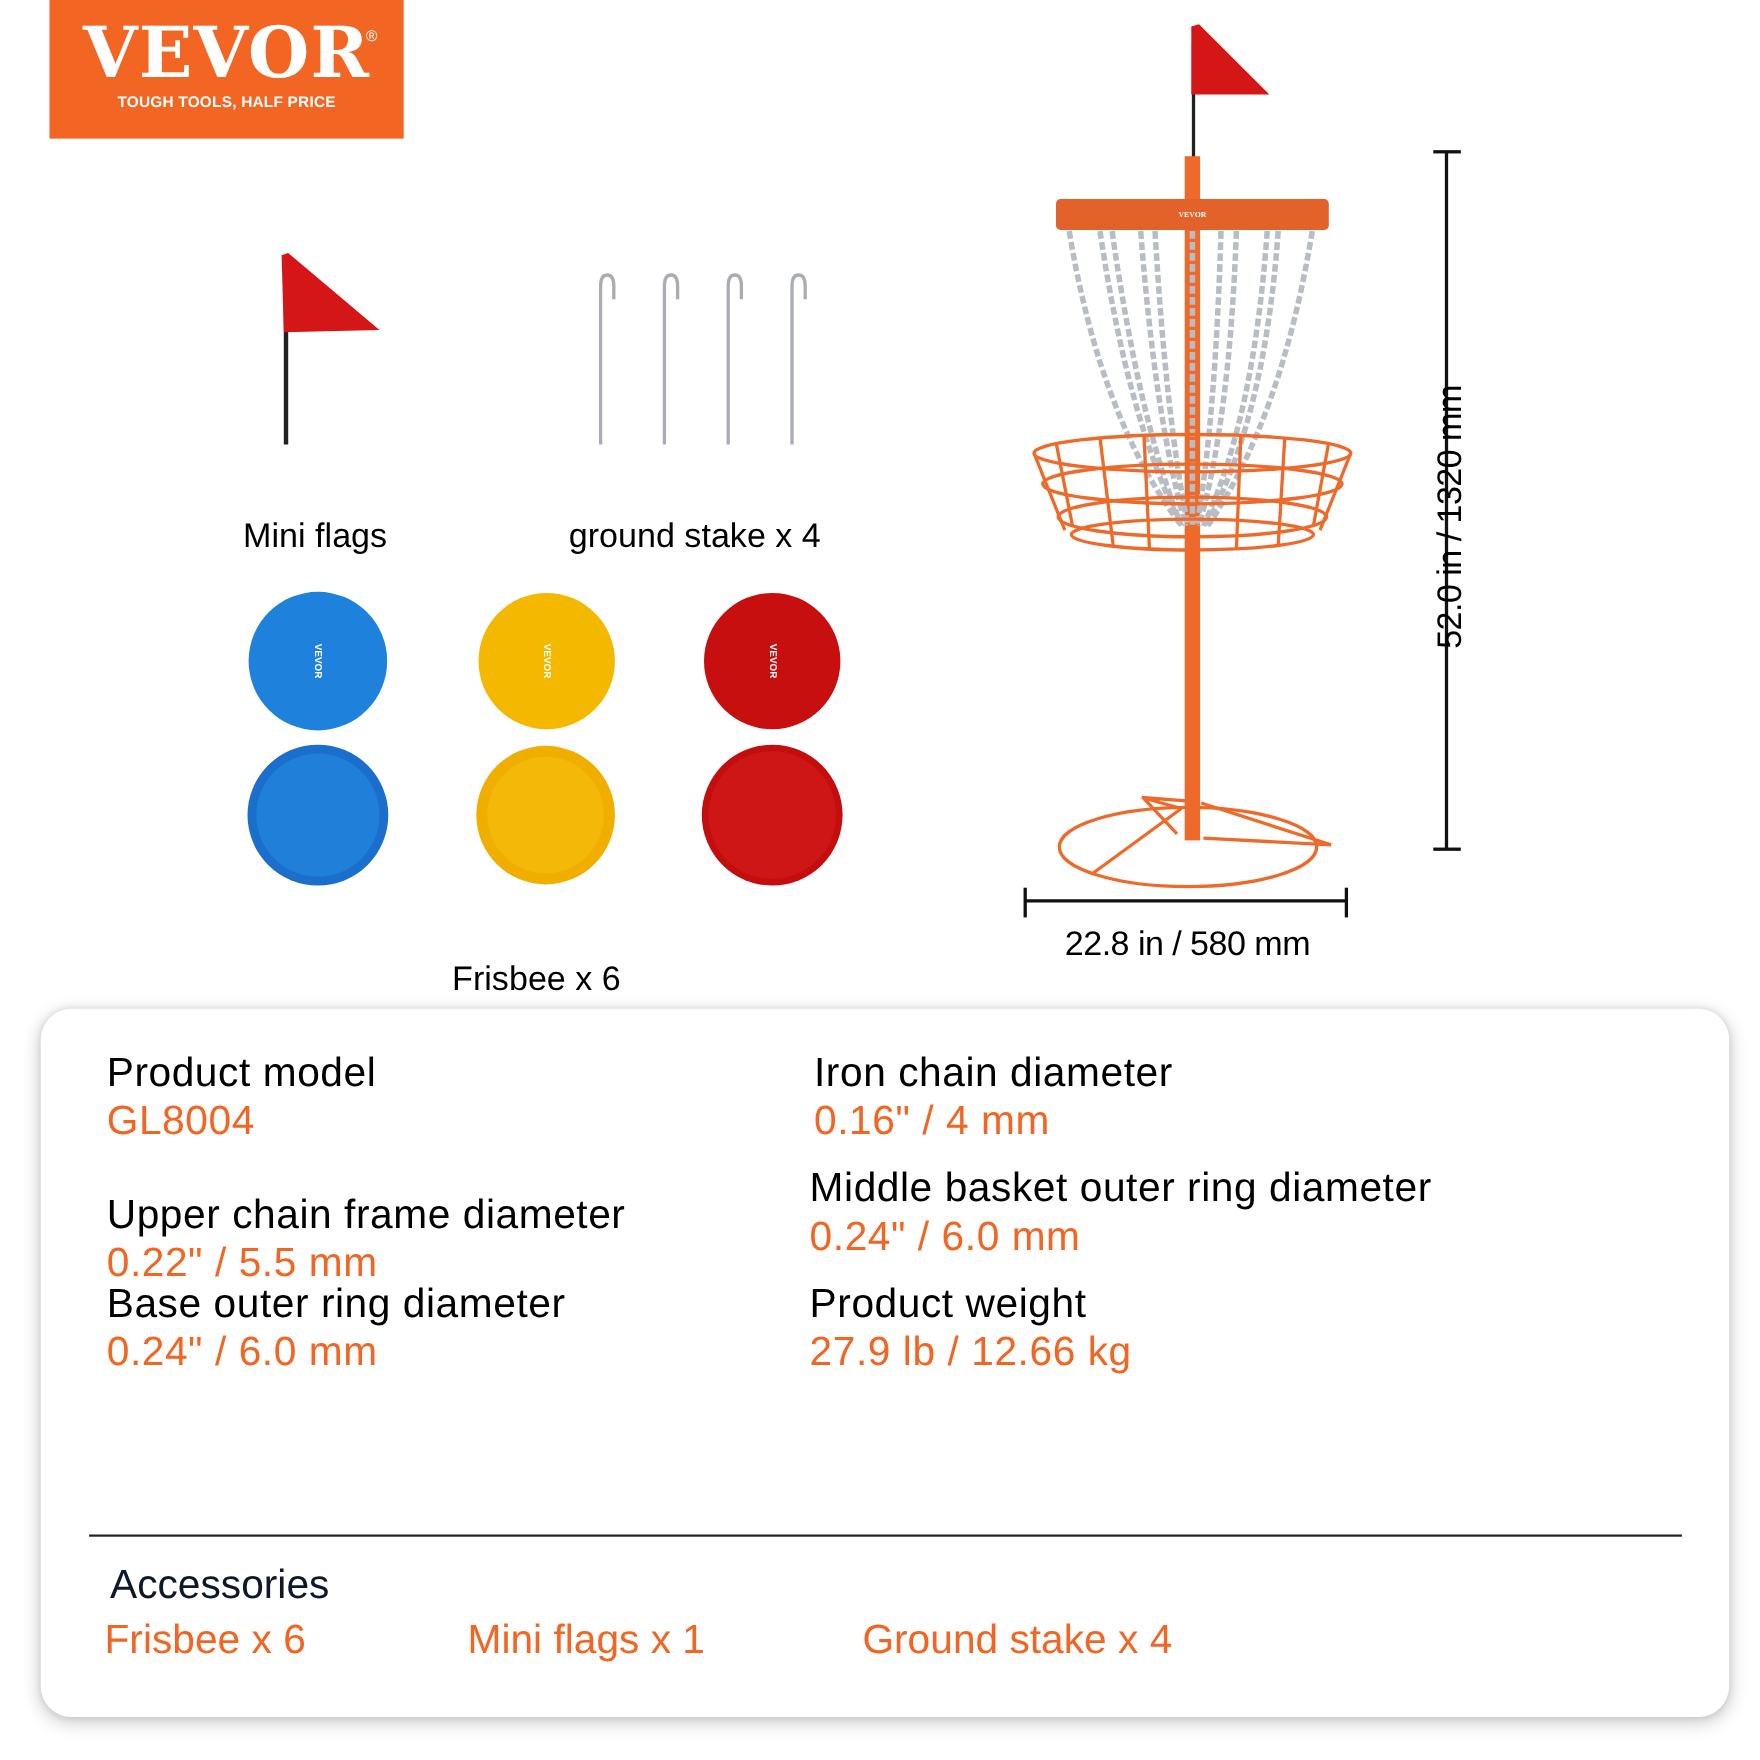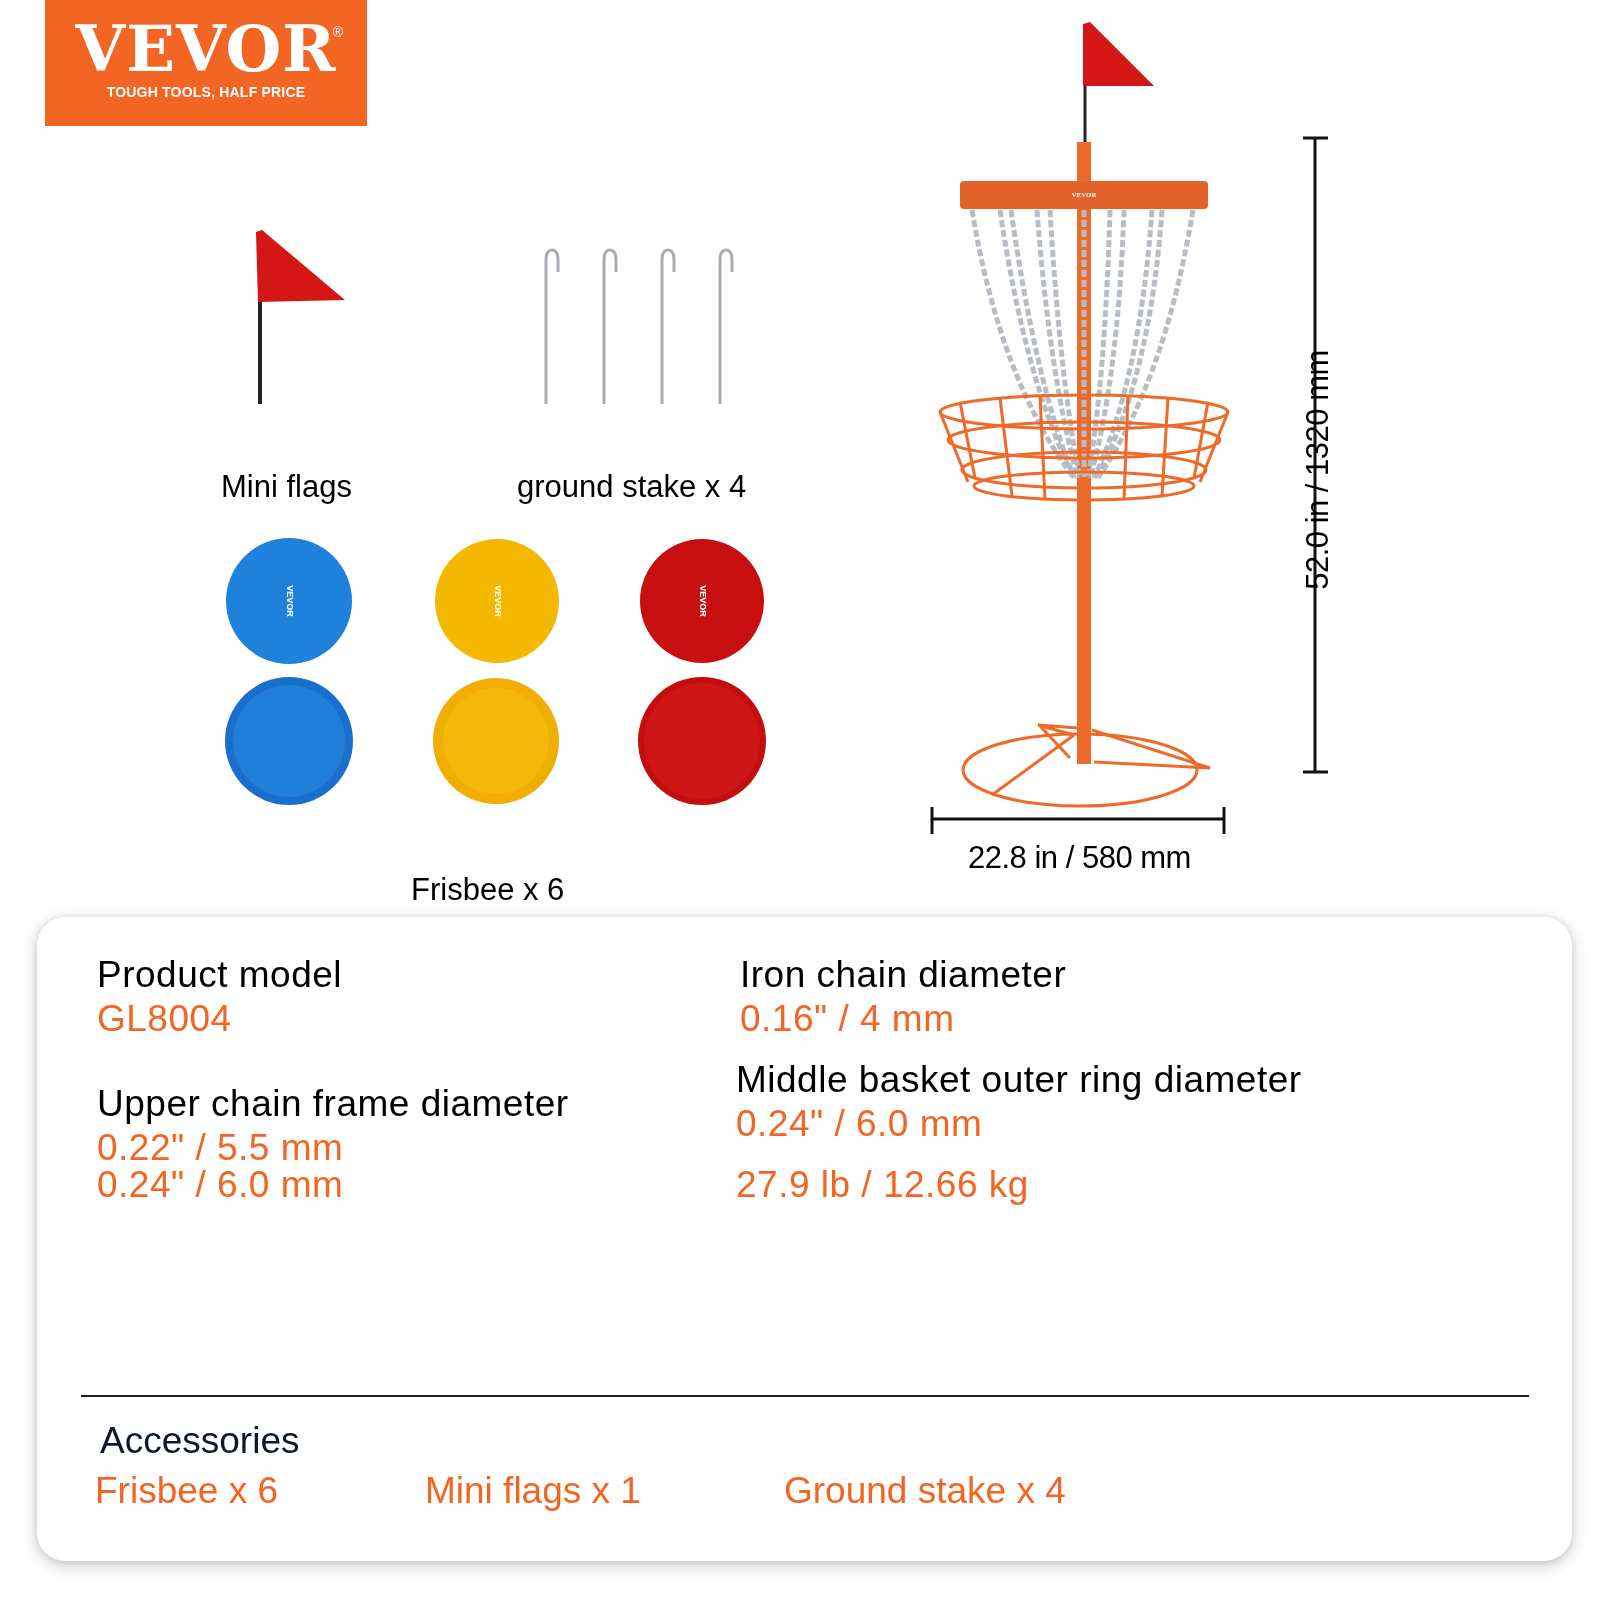--- a/index.html
+++ b/index.html
@@ -137,32 +137,34 @@
 <div class="card">
   <div class="spec" style="left:60px; top:36px;">
     <div class="spec-label">Product model</div>
     <div class="spec-value">GL8004</div>
   </div>
   <div class="spec" style="left:60px; top:141px;margin-top:24px;">
     <div class="spec-label">Upper chain frame diameter</div>
     <div class="spec-value">0.22"  / 5.5 mm</div>
   </div>
   <div class="spec" style="left:60px; top:246px;">
+    <div class="spec-label">Base outer ring diameter</div>
     <div class="spec-value">0.24"  / 6.0 mm</div>
   </div>
 
   <div class="spec" style="left:703px; top:36px;">
     <div class="spec-label">Iron chain diameter</div>
     <div class="spec-value">0.16"  / 4 mm</div>
   </div>
   <div class="spec" style="left:699px; top:141px;">
     <div class="spec-label">Middle basket outer ring diameter</div>
     <div class="spec-value">0.24"  / 6.0 mm</div>
   </div>
   <div class="spec" style="left:699px; top:246px;">
+    <div class="spec-label">Product weight</div>
     <div class="spec-value">27.9 lb / 12.66 kg</div>
   </div>
 
   <div class="divider"></div>
 
   <div class="acc-title">Accessories</div>
   <div class="acc-item" style="left:58px;">Frisbee x 6</div>
   <div class="acc-item" style="left:388px;">Mini flags x 1</div>
   <div class="acc-item" style="left:747px;">Ground stake x 4</div>
 </div>

